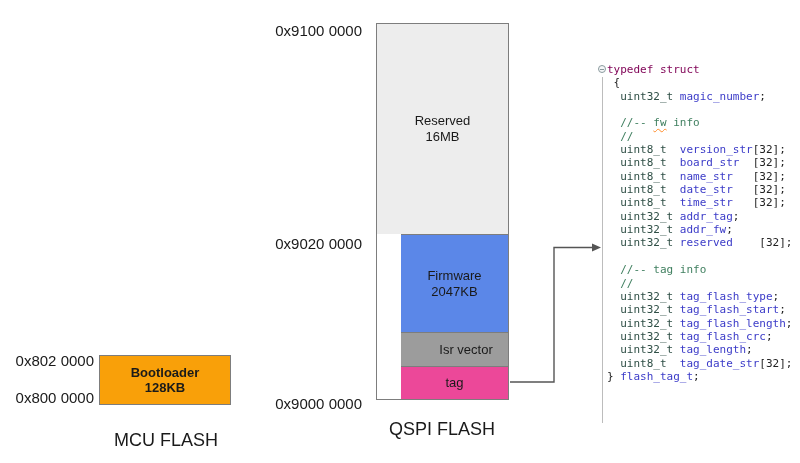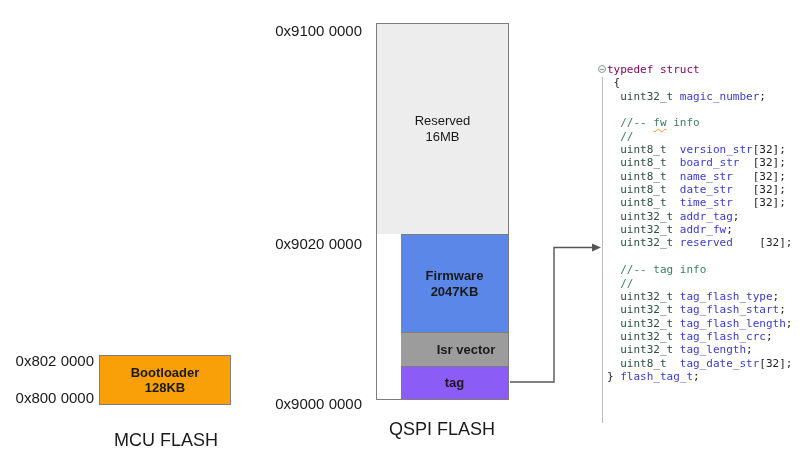--- a/index.html
+++ b/index.html
@@ -17,21 +17,21 @@
     position:absolute;left:376px;top:23px;width:133px;height:377px;
     box-sizing:border-box;border:1px solid var(--block-border);
     display:flex;flex-direction:column;
   }
   .sect{
     box-sizing:border-box;display:flex;flex-direction:column;
     align-items:center;justify-content:center;text-align:center;
     font-size:13px;line-height:16px;
   }
   .sect + .sect{border-top:1px solid var(--block-border);}
-  .sect.bold{font-weight:bold;line-height:15.5px;margin-left:24px;}
+  .sect.bold{font-weight:normal;line-height:15.5px;margin-left:24px;}
   .sect-reserved{height:210px;}
   .sect-firmware{height:98px;}
   .sect-isr{height:34px;}
   .sect-tag{height:33px;}
   .bootloader{
     position:absolute;left:99px;top:355px;width:132px;height:50px;
     box-sizing:border-box;border:1px solid var(--block-border);
     display:flex;flex-direction:column;align-items:center;justify-content:center;
     text-align:center;font-size:13px;font-weight:bold;line-height:15.5px;
   }
@@ -94,21 +94,21 @@
         <span>Reserved</span>
         <span>16MB</span>
       </div>
       <div class="sect sect-firmware bold" style="background: rgb(91, 135, 232);">
         <span>Firmware</span>
         <span>2047KB</span>
       </div>
       <div class="sect sect-isr bold" style="background: rgb(156, 156, 156); padding-left: 23px;">
         <span>Isr vector</span>
       </div>
-      <div class="sect sect-tag bold" style="background: #8b5cf6;">
+      <div class="sect sect-tag bold" style="background: #ec4899;">
         <span>tag</span>
       </div>
     </div>
 
     <div class="caption" style="left:372px;top:419px;">QSPI FLASH</div>
   </div>
 
   <svg class="arrow-svg" viewBox="0 0 800 463" xmlns="http://www.w3.org/2000/svg">
     <path class="arrow-path" d="M510 382 L554 382 L554 247.5 L592 247.5"></path>
     <polygon class="arrow-head" points="592,243.5 601,247.5 592,251.5"></polygon>

